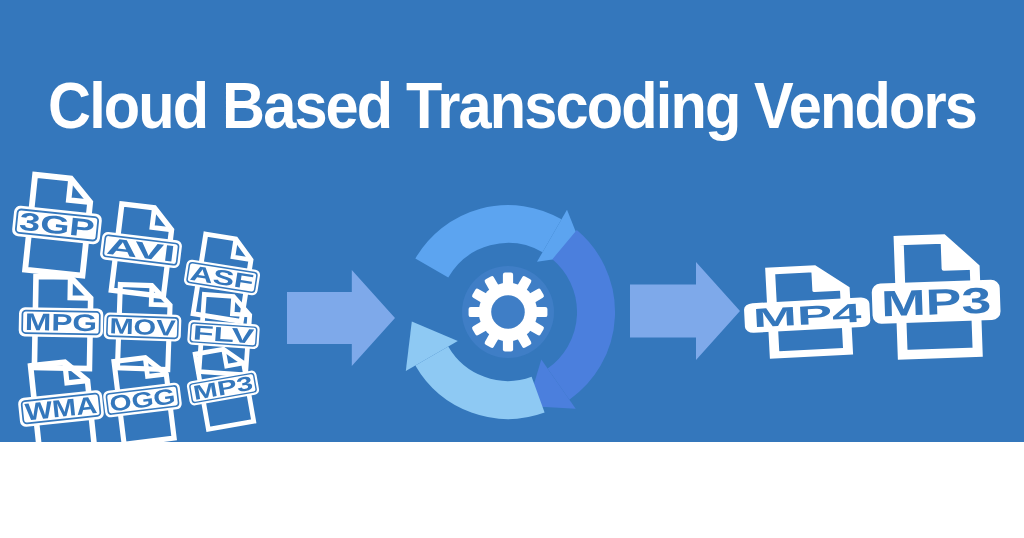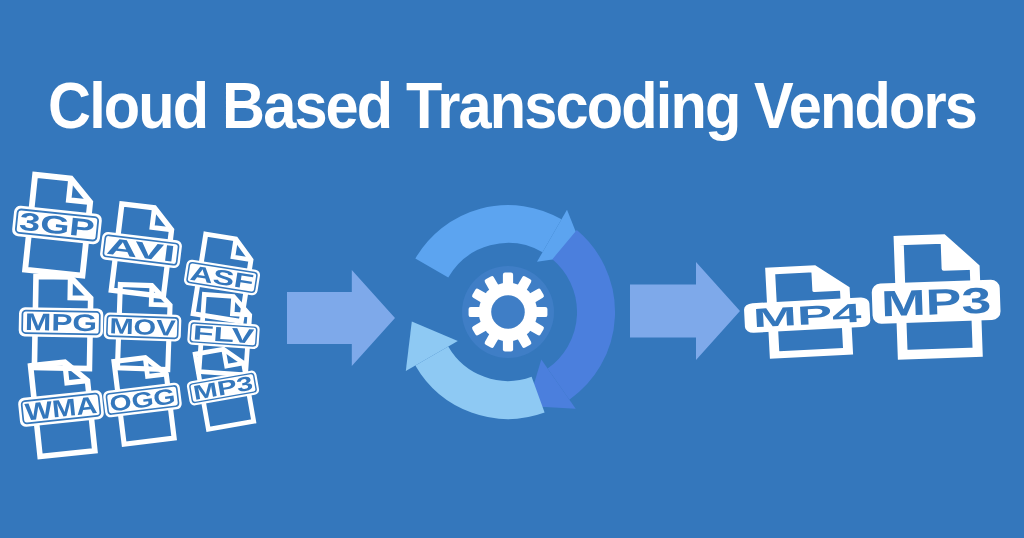--- a/index.html
+++ b/index.html
@@ -1,17 +1,17 @@
 <!DOCTYPE html>
 <html style="--background: #3477bc; --white: #ffffff; --banner_text: #3477bc; --arrow: #7ea9ea; --arc_light: #5ca4f0; --arc_medium: #4b7fdd; --arc_pale: #8ec9f3; --hub: #3f7ec6; --gear: #ffffff;"><head>
 <meta charset="utf-8">
 <style>
   html,body{margin:0;padding:0;}
   .stage{
-    position:relative;width:1024px;height:538px;overflow:hidden;
+    position:relative;width:1024px;height:442px;overflow:hidden;
     background:var(--background);
     font-family:"Liberation Sans", sans-serif;
   }
   .title{
     position:absolute;left:0;top:74px;width:1024px;
     text-align:center;color:var(--white);
     font-size:64px;font-weight:bold;letter-spacing:-2px;line-height:1;
     transform:scaleX(0.93);transform-origin:50% 50%;
     white-space:nowrap;
   }

